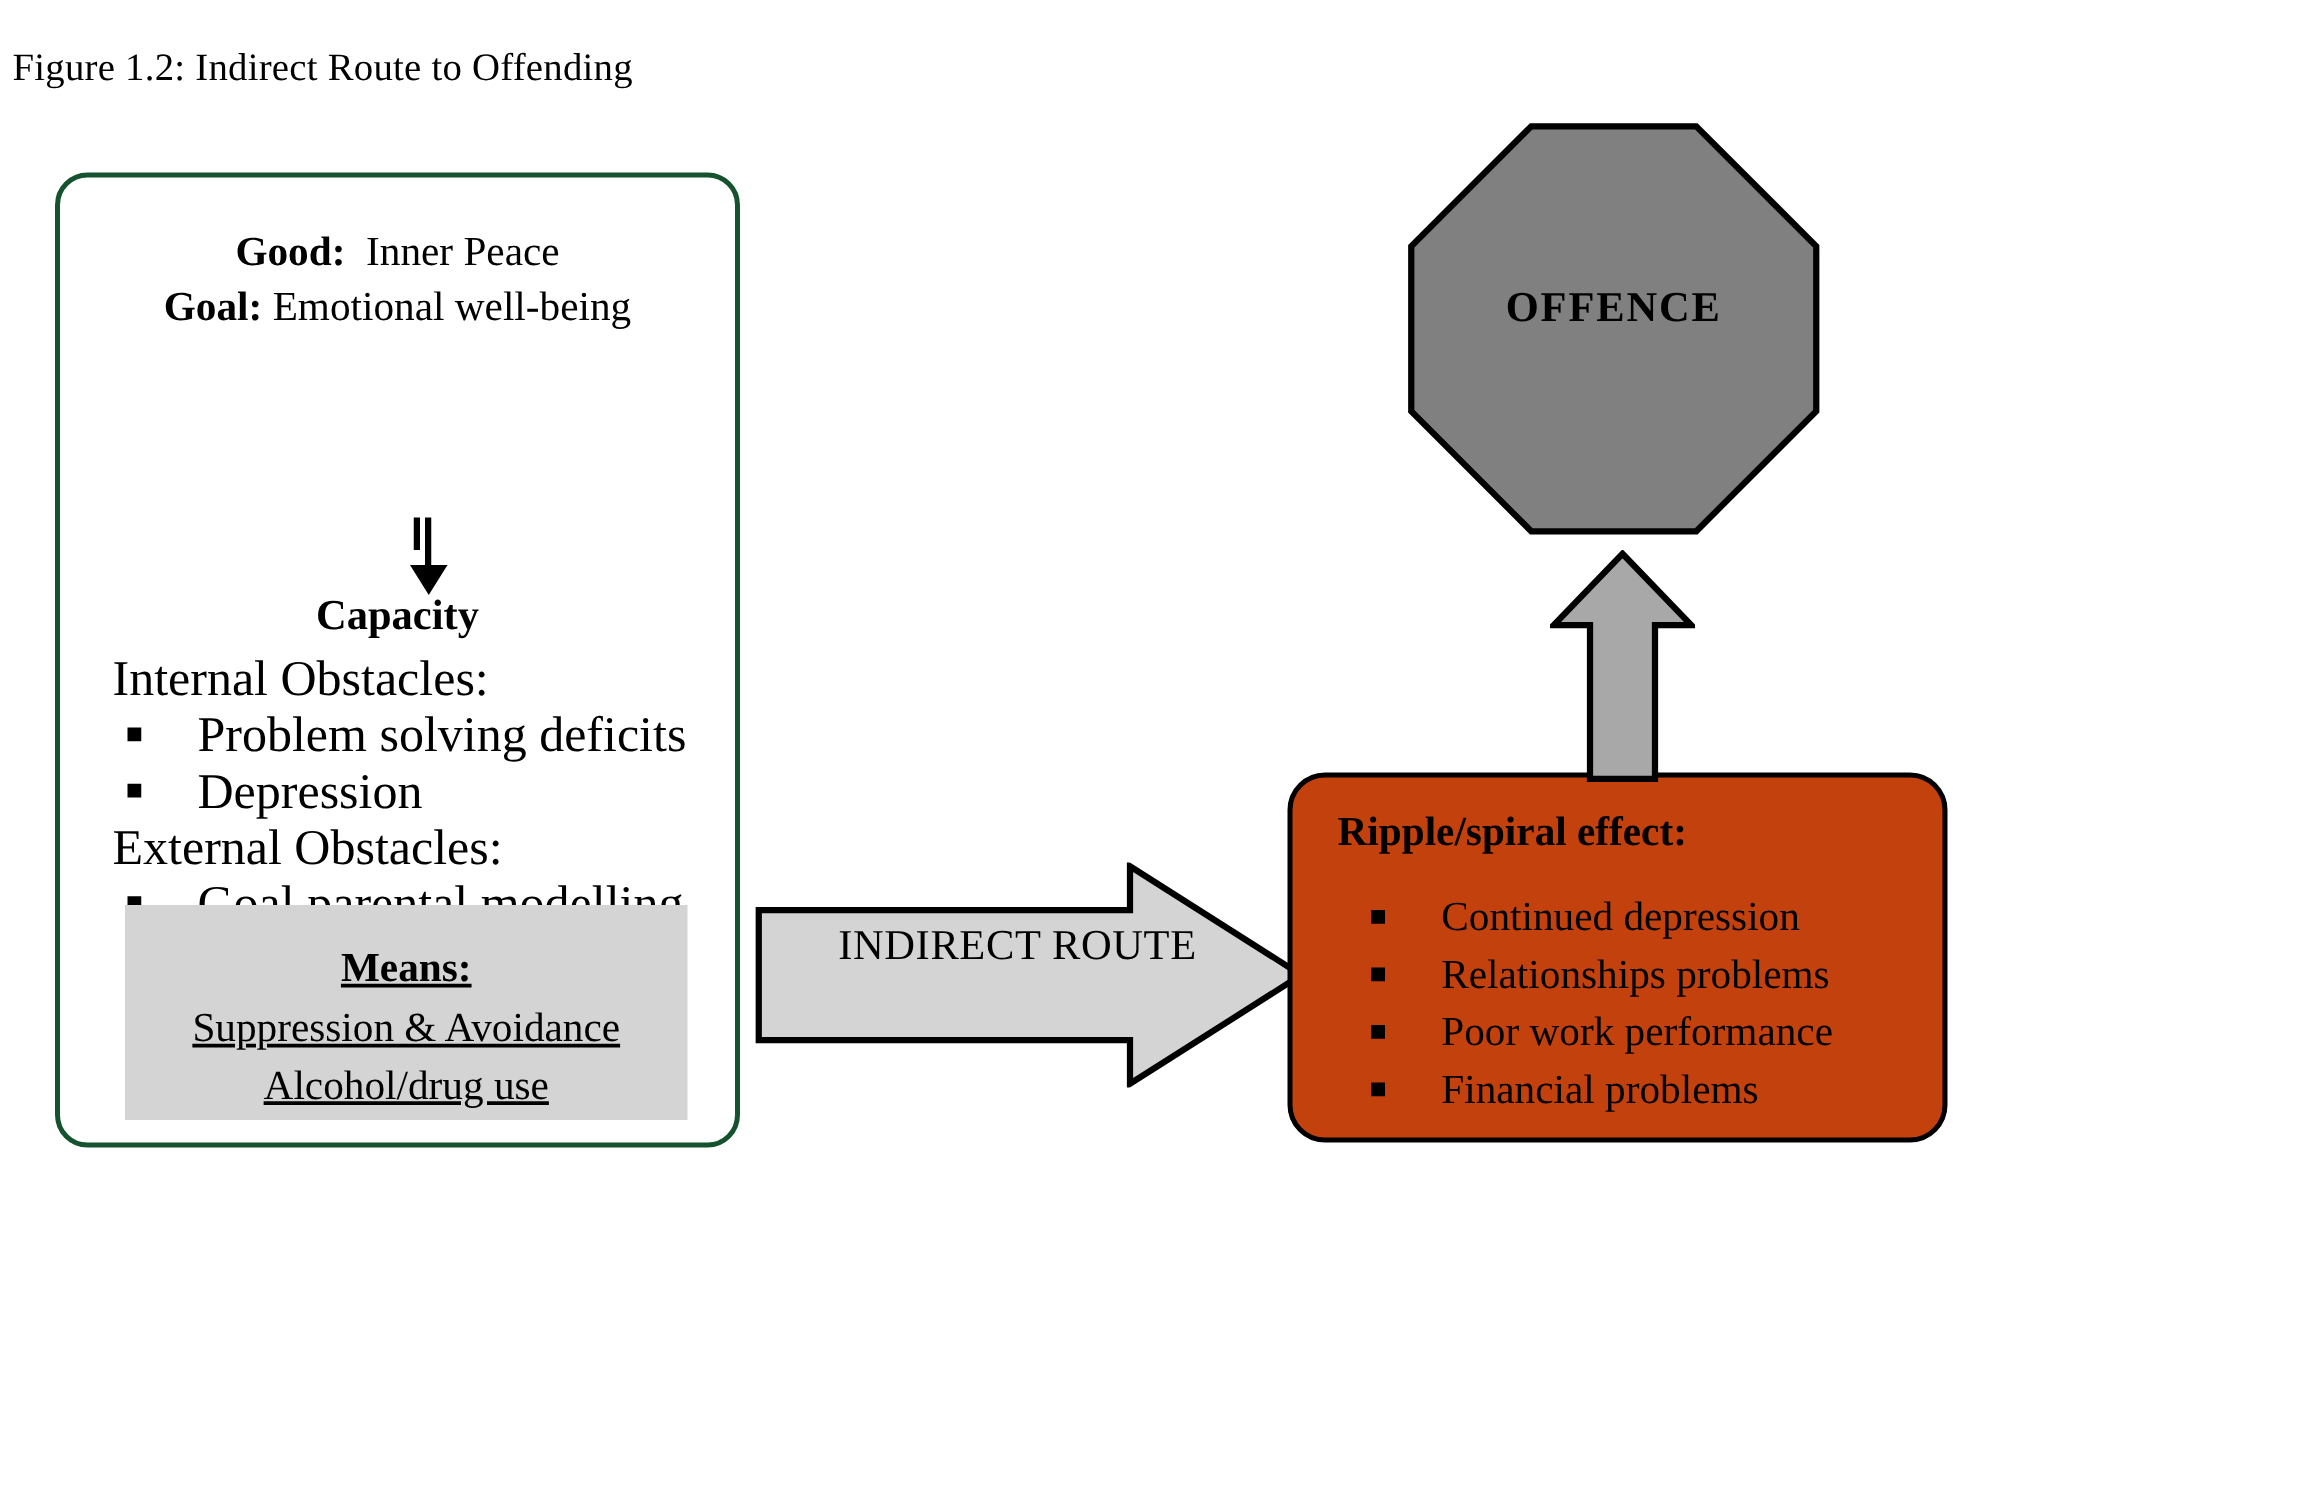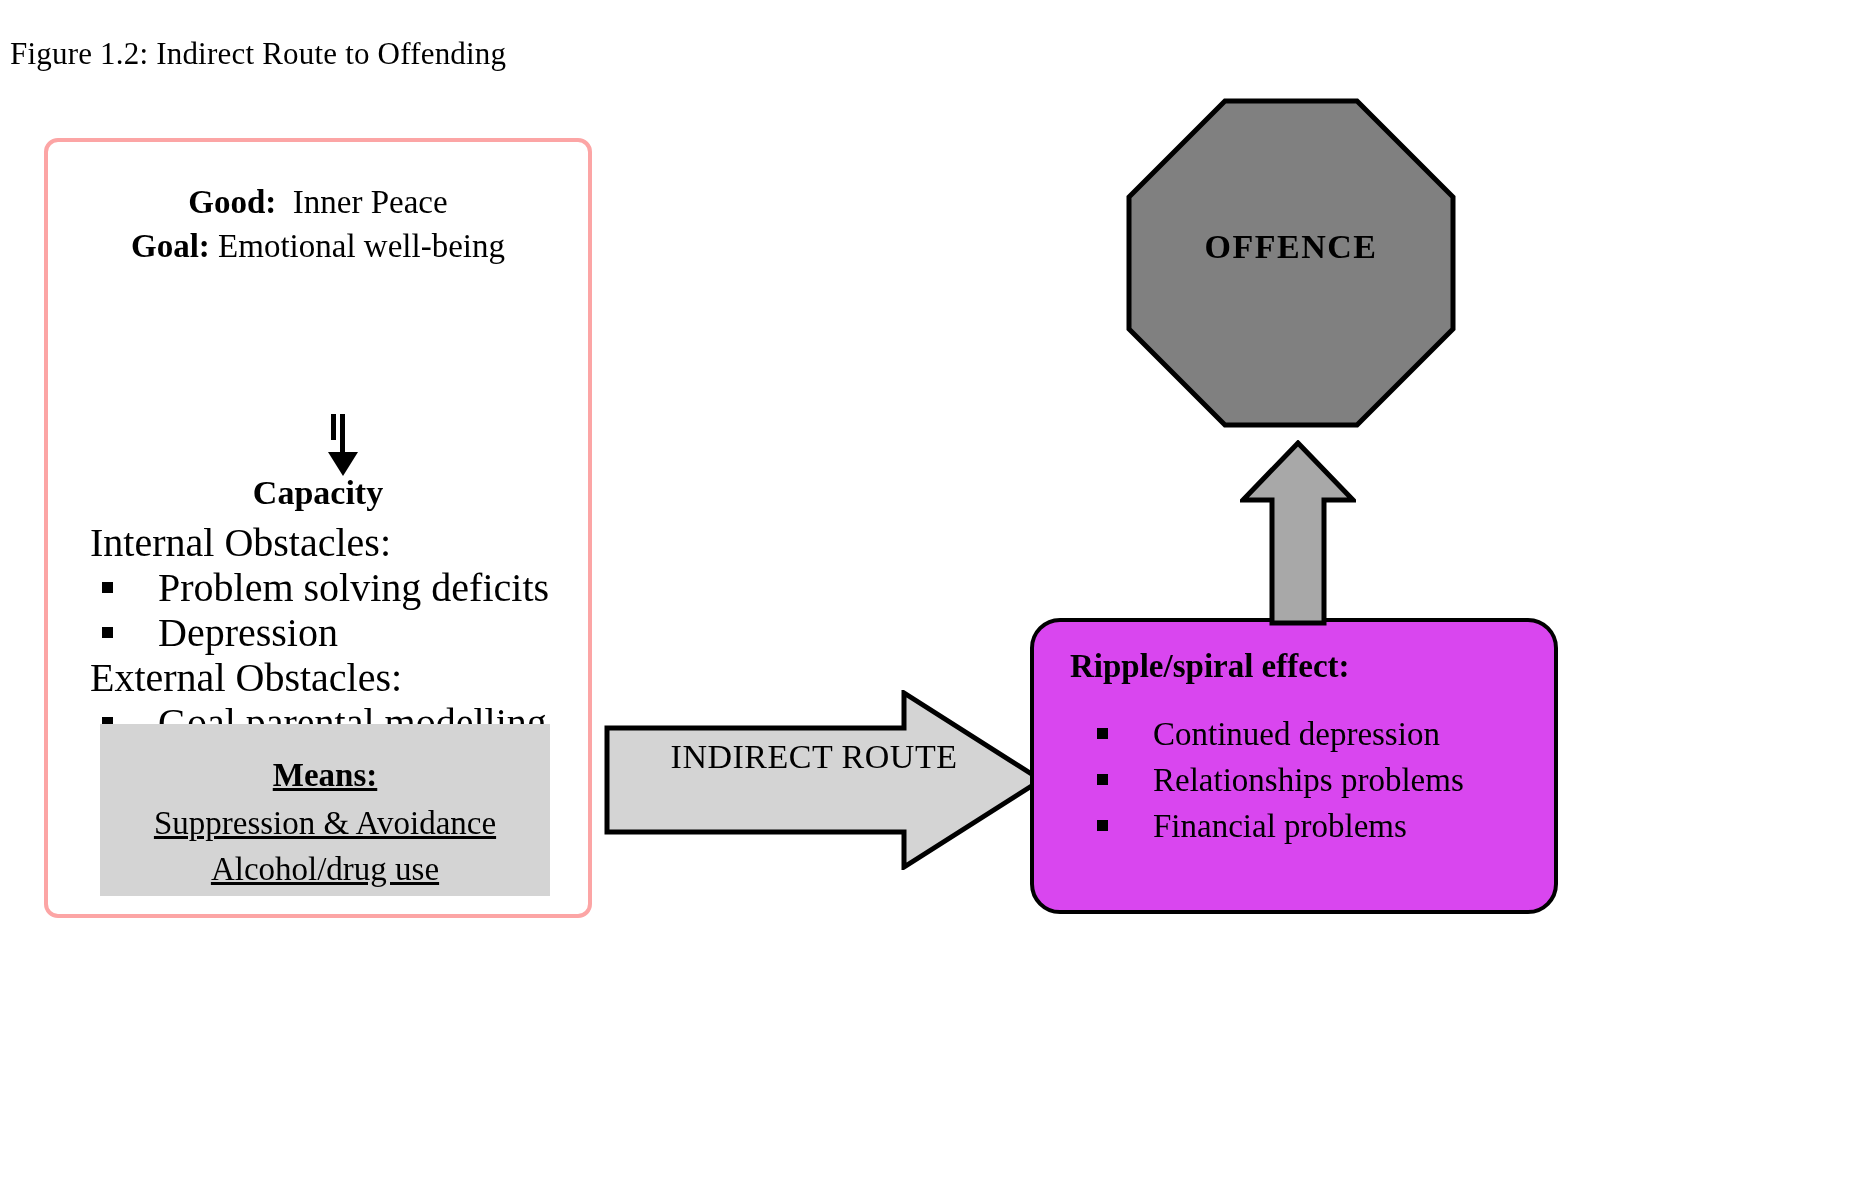--- a/index.html
+++ b/index.html
@@ -7,21 +7,21 @@
        font-family:"Liberation Serif","DejaVu Serif",serif;color:#000;}
 
   #figure-title{
     position:absolute; left:10px; top:36px;
     font-size:31px; letter-spacing:.2px; white-space:nowrap;
   }
 
   
   #left-panel{
     position:absolute; left:44px; top:138px; width:548px; height:780px;
-    border:4px solid #fca5a5; border-radius:14px; background:#fff;
+    border:4px solid #14532d; border-radius:26px; background:#fff;
     box-sizing:border-box;
   }
 
   .ctr{ text-align:center; }
 
   #goal-block{ position:absolute; left:0; top:38px; width:100%; }
   #goal-block .ln{ font-size:33px; line-height:44px; white-space:nowrap; }
   #goal-block b{ font-weight:bold; }
 
   
@@ -72,21 +72,21 @@
   }
   #indirect-route-arrow svg{ display:block; }
   #indirect-route-label{
     position:absolute; left:604px; top:738px; width:360px;
     text-align:center; font-size:34px; letter-spacing:.5px; white-space:nowrap;padding-left:30px;
   }
 
   
   #ripple-box{
     position:absolute; left:1030px; top:618px; width:528px; height:296px;
-    background:#d946ef; border:4px solid #000; border-radius:30px;
+    background:#c2410c; border:4px solid #000; border-radius:30px;
     box-sizing:border-box;
   }
   #ripple-title{
     position:absolute; left:36px; top:26px;
     font-size:33px; font-weight:bold; white-space:nowrap;
   }
   #ripple-list{
     position:absolute; left:36px; top:74px; list-style:none; margin:15px; padding:0;
     font-size:33px; line-height:46px;
   }
@@ -182,20 +182,21 @@
     <li>
       <span class="sqbullet"></span>
       <span>Continued depression</span>
     </li>
     <li>
       <span class="sqbullet"></span>
       <span>Relationships problems</span>
     </li>
     <li>
       <span class="sqbullet"></span>
+      <span>Poor work performance</span>
     </li>
     <li>
       <span class="sqbullet"></span>
       <span>Financial problems</span>
     </li>
   </ul>
 </div>
 
 <div id="up-arrow">
   <svg width="116" height="186" viewBox="0 0 116 186">

